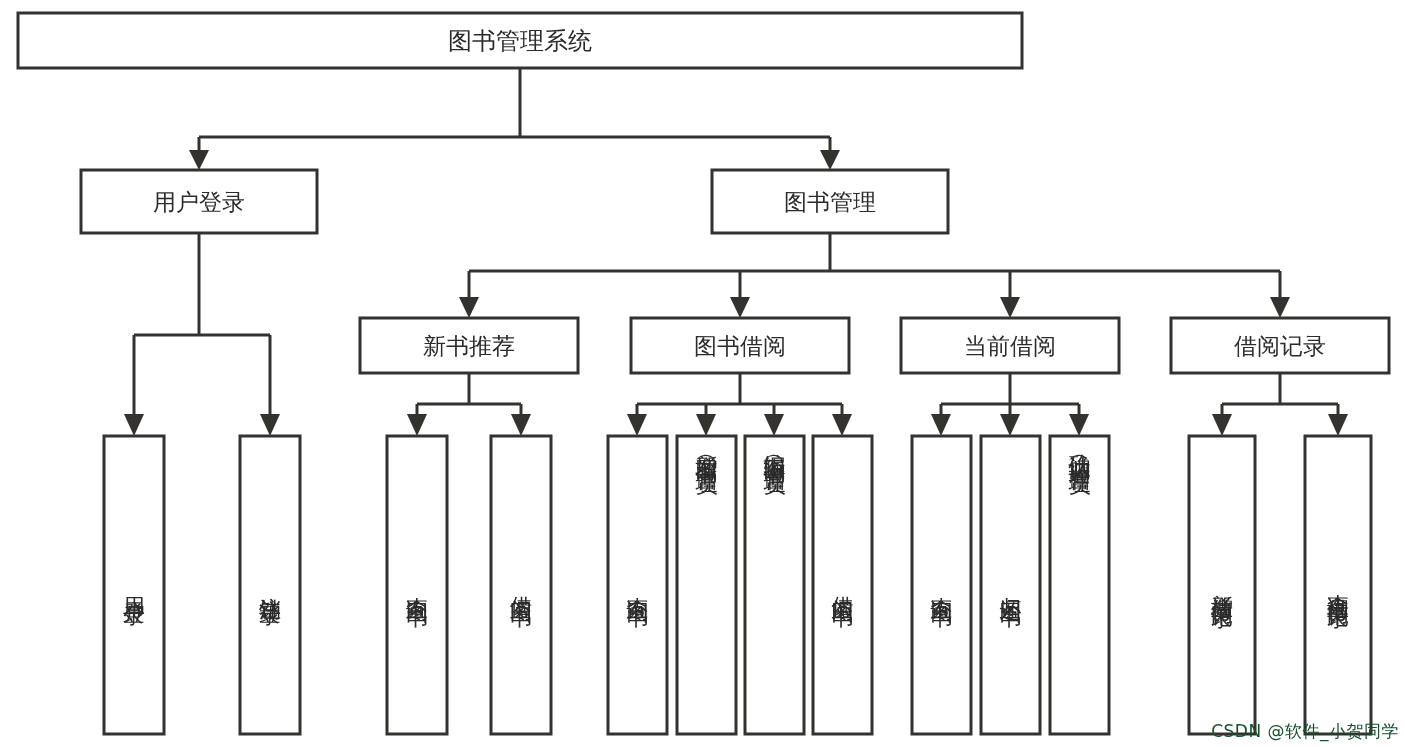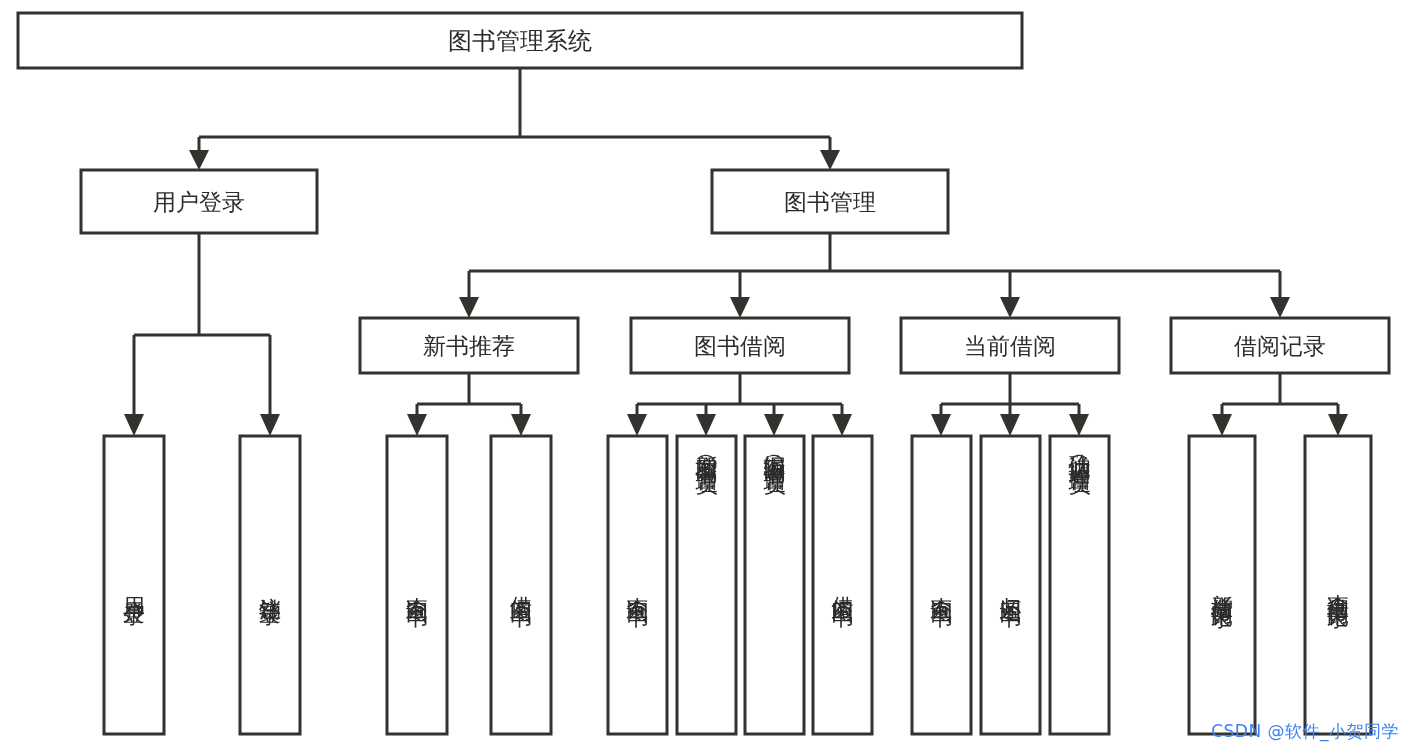--- a/index.html
+++ b/index.html
@@ -68,21 +68,21 @@
     letter-spacing: 3px;
     color: #2b2b2b;
     white-space: nowrap;
   }
   #watermark {
     position: absolute;
     right: 6px;
     bottom: 4px;
     font-family: "DejaVu Sans", "Liberation Sans", sans-serif;
     font-size: 17px;
-    color: #3b82f6;
+    color: #14532d;
     letter-spacing: 0.5px;
     white-space: nowrap;
   }
 </style>
 </head>
 <body>
 
 <div id="diagram-root">
 
   <svg id="tree-svg" viewBox="0 0 1405 747">

